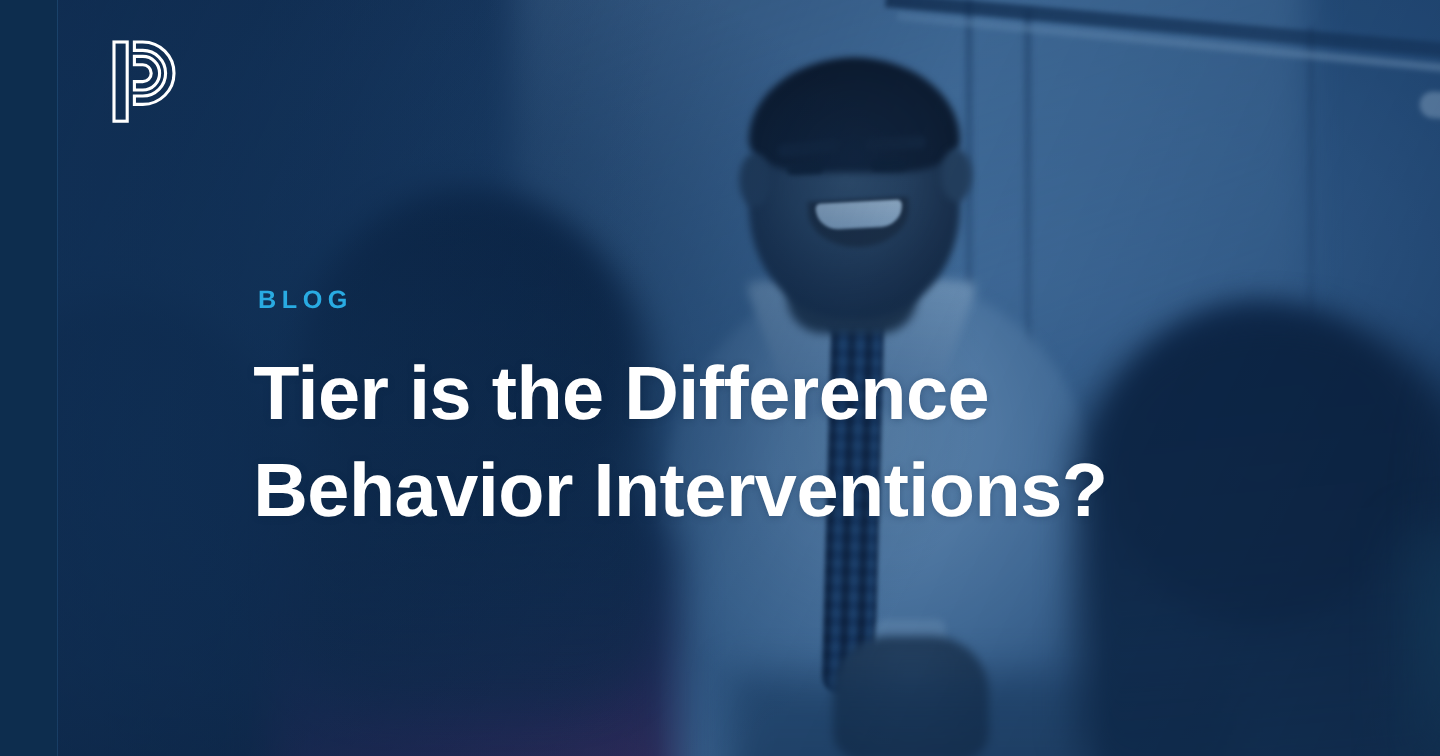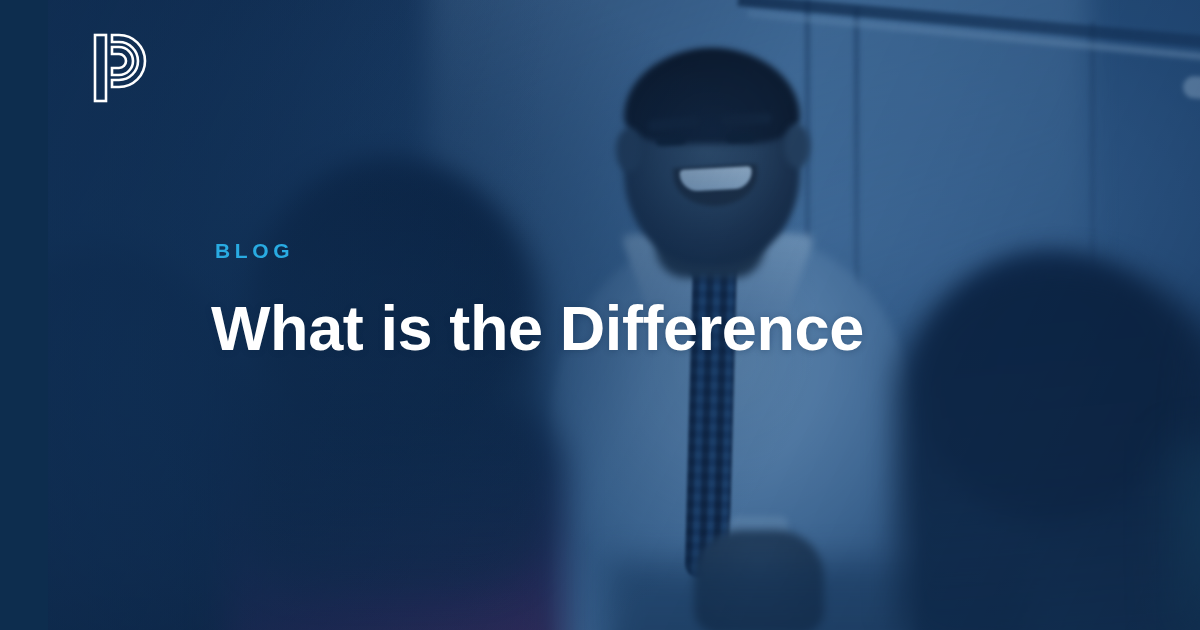--- a/index.html
+++ b/index.html
@@ -397,17 +397,18 @@
 
         <path d="M20 3 H27 A26 26 0 0 1 27 55 H20 V48 H27 A19 19 0 0 0 27 10 H20 Z"></path>
 
         <path d="M20 15 H27 A14 14 0 0 1 27 43 H20 V36 H27 A7 7 0 0 0 27 22 H20 Z"></path>
       </svg>
     </div>
 
     <div class="eyebrow">BLOG</div>
 
     <div class="headline">
-      <span class="ln">What is the Difference</span>
+      <span class="ln">Tier is the Difference</span>
+      <span class="ln">Behavior Interventions?</span>
     </div>
 
   </div>
 </div>
 
 </body></html>

